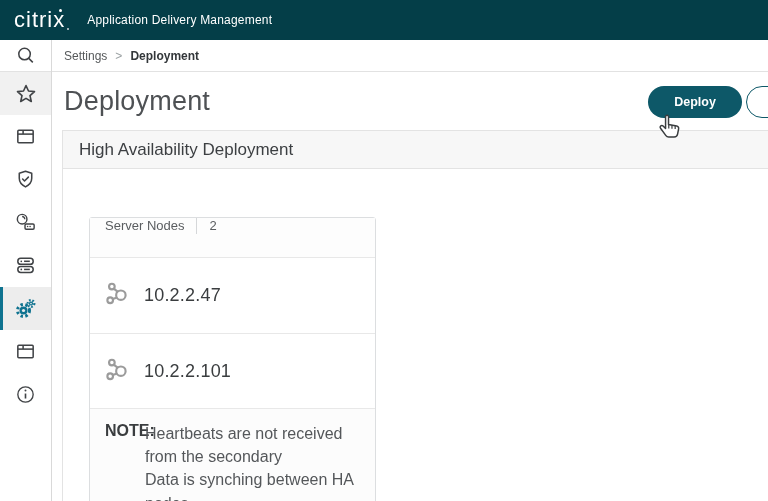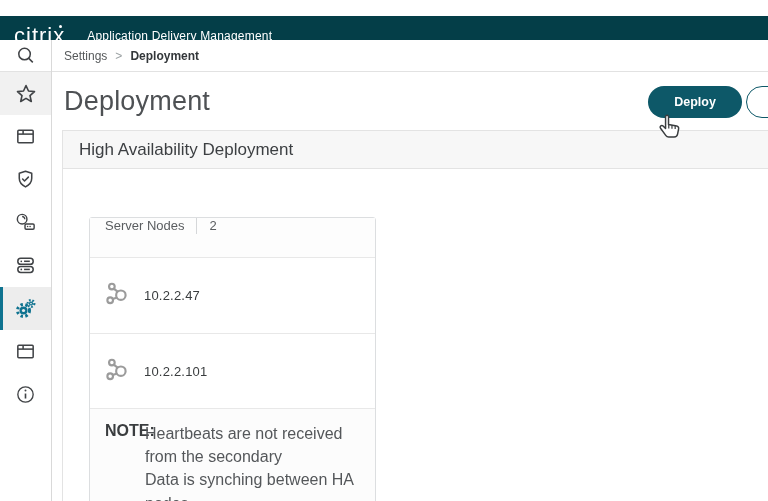--- a/index.html
+++ b/index.html
@@ -3,21 +3,21 @@
 <meta charset="utf-8">
 <style>
   * { margin:0; padding:0; box-sizing:border-box; }
   html,body { background:#fff; }
   #screen {
     position:relative; width:768px; height:501px; overflow:hidden;
     font-family:"Liberation Sans", sans-serif; background:#fff;
   }
   
   .topbar {
-    position:absolute; top:16px; left:0; width:768px; height:40px;
+    position:absolute; top:0; left:0; width:768px; height:40px;
     background:#043e48; display:flex; align-items:center; color:#fff;
     padding:0 14px 0 14px;
   }
   .logo { position:relative; font-size:22px; letter-spacing:1px; font-weight:400; color:#fff; line-height:1; padding-right:6px; }
   .logo .x-dot { position:absolute; width:3px; height:3px; border-radius:50%; background:#fff; top:0px; right:9px; }
   .logo .tm-dot { position:absolute; width:2px; height:2px; border-radius:50%; background:#cfd8da; bottom:1px; right:2px; }
   .app-title { font-size:12px; font-weight:400; margin-left:16px; letter-spacing:.2px; }
   .clock { margin-left:auto; font-size:12.5px; font-weight:700; letter-spacing:.2px; }
 
   
@@ -66,21 +66,21 @@
 
   
   .card { width:287px; border:1px solid #dcdee0; border-radius:3px; background:#fff; }
   .card-header {
     height:40px; display:flex; align-items:flex-start; padding:0 15px;
     background:#fdfdfd; border-bottom:1px solid #e8e8e8; font-size:13px; color:#5a5d60;
   }
   .card-header .vdiv { width:1px; height:16px; background:#d5d7d9; margin:0 12px; }
   .node-row { height:75px; display:flex; align-items:center; padding:0 14px; background:#fff; }
   .node-row + .node-row { border-top:1px solid #e8e8e8; }
-  .node-ip { font-size:13px; color:#3a3d3f; margin-left:13px; letter-spacing:.2px; }
+  .node-ip { font-size:18px; color:#3a3d3f; margin-left:13px; letter-spacing:.2px; }
   .note-row {
     border-top:1px solid #e8e8e8; background:#fcfcfc;
     display:flex; padding:13px 12px 15px 15px; font-size:16px;
   }
   .note-label { font-weight:700; color:#3a3d3f; width:40px; flex:none; }
   .note-text { width:214px; color:#54575a; line-height:1.45; }
 </style>
 </head>
 <body>
 

